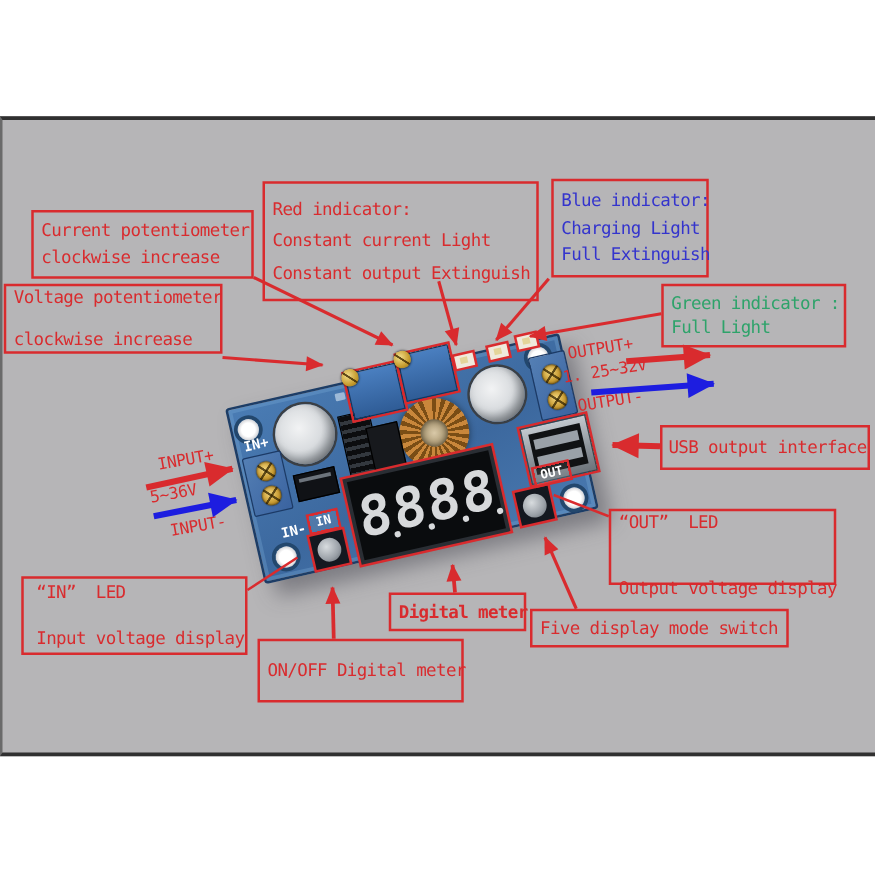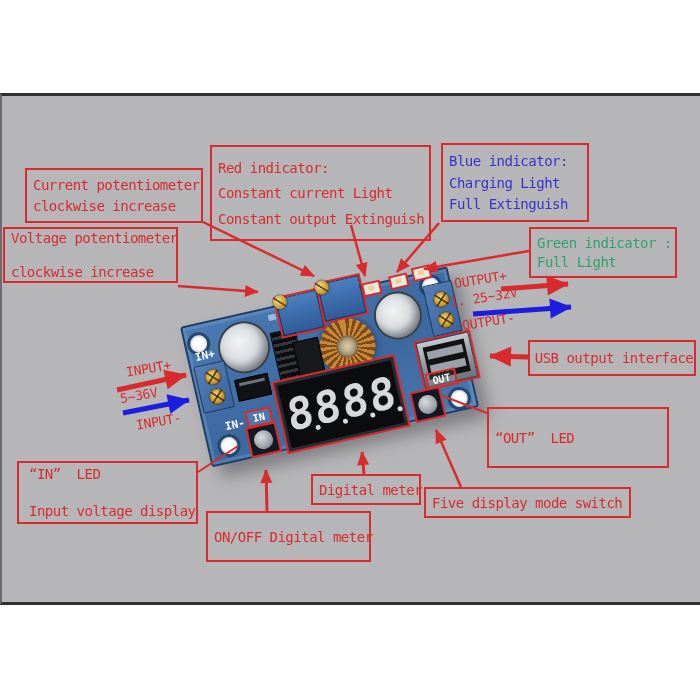--- a/index.html
+++ b/index.html
@@ -202,39 +202,40 @@
   </div>
   <div class="callout" style="left:3px;top:227px;width:175px;height:56px;gap:20px;">
     <span>Voltage potentiometer</span>
     <span>clockwise increase</span>
   </div>
   <div class="callout" style="left:210px;top:145px;width:221px;height:96px;">
     <span>Red indicator:</span>
     <span>Constant current Light</span>
     <span>Constant output Extinguish</span>
   </div>
-  <div class="callout" style="left:441px;top:143px;width:148px;height:79px;">
+  <div class="callout" style="left:441px;top:143px;width:126px;height:79px;">
     <span class="c-blue">Blue indicator:</span>
     <span class="c-blue">Charging Light</span>
     <span class="c-blue">Full Extinguish</span>
   </div>
   <div class="callout" style="left:529px;top:227px;width:148px;height:51px;">
     <span class="c-green">Green indicator :</span>
     <span class="c-green">Full Light</span>
   </div>
   <div class="callout" style="left:528px;top:340px;width:168px;height:36px;align-items:center;">
     <span>USB output interface</span>
   </div>
   <div class="callout" style="left:487px;top:407px;width:182px;height:61px;gap:39px;">
     <span>“OUT”  LED</span>
+    <span>Output voltage display</span>
   </div>
   <div class="callout" style="left:424px;top:487px;width:207px;height:31px;">
     <span>Five display mode switch</span>
   </div>
-  <div class="callout" style="left:311px;top:474px;width:110px;height:31px;">
+  <div class="callout" style="left:311px;top:474px;width:110px;height:31px;font-weight:bold;">
     <span>Digital meter</span>
   </div>
   <div class="callout" style="left:206px;top:511px;width:165px;height:51px;">
     <span>ON/OFF Digital meter</span>
   </div>
   <div class="callout" style="left:17px;top:461px;width:181px;height:63px;padding-left:10px;gap:21px;">
     <span>“IN”  LED</span>
     <span>Input voltage display</span>
   </div>
 </div>

